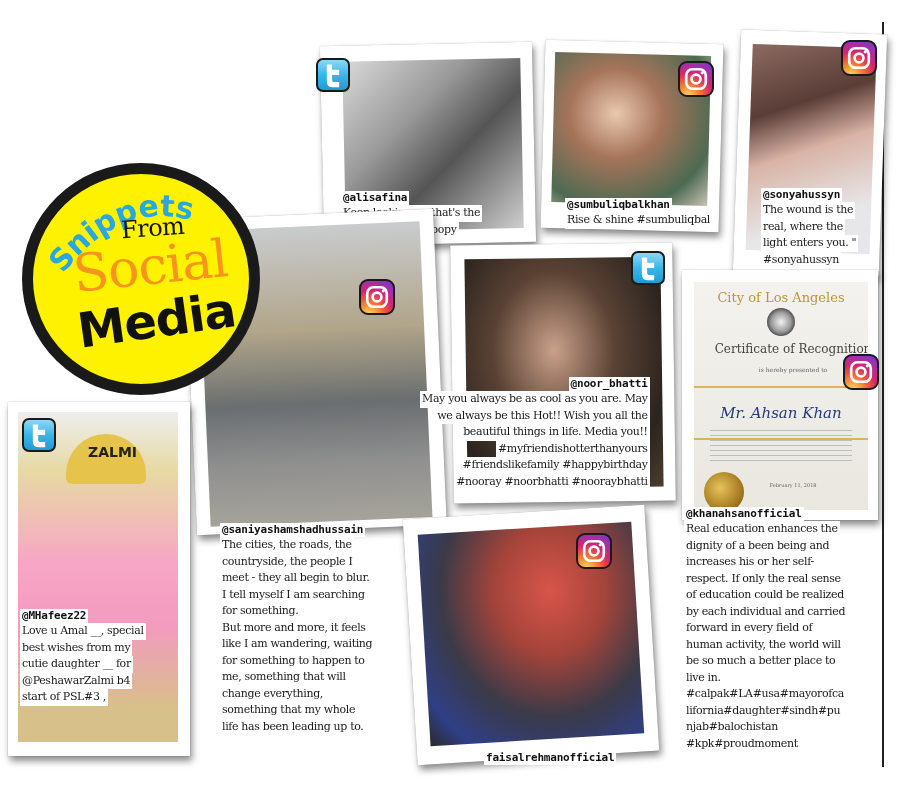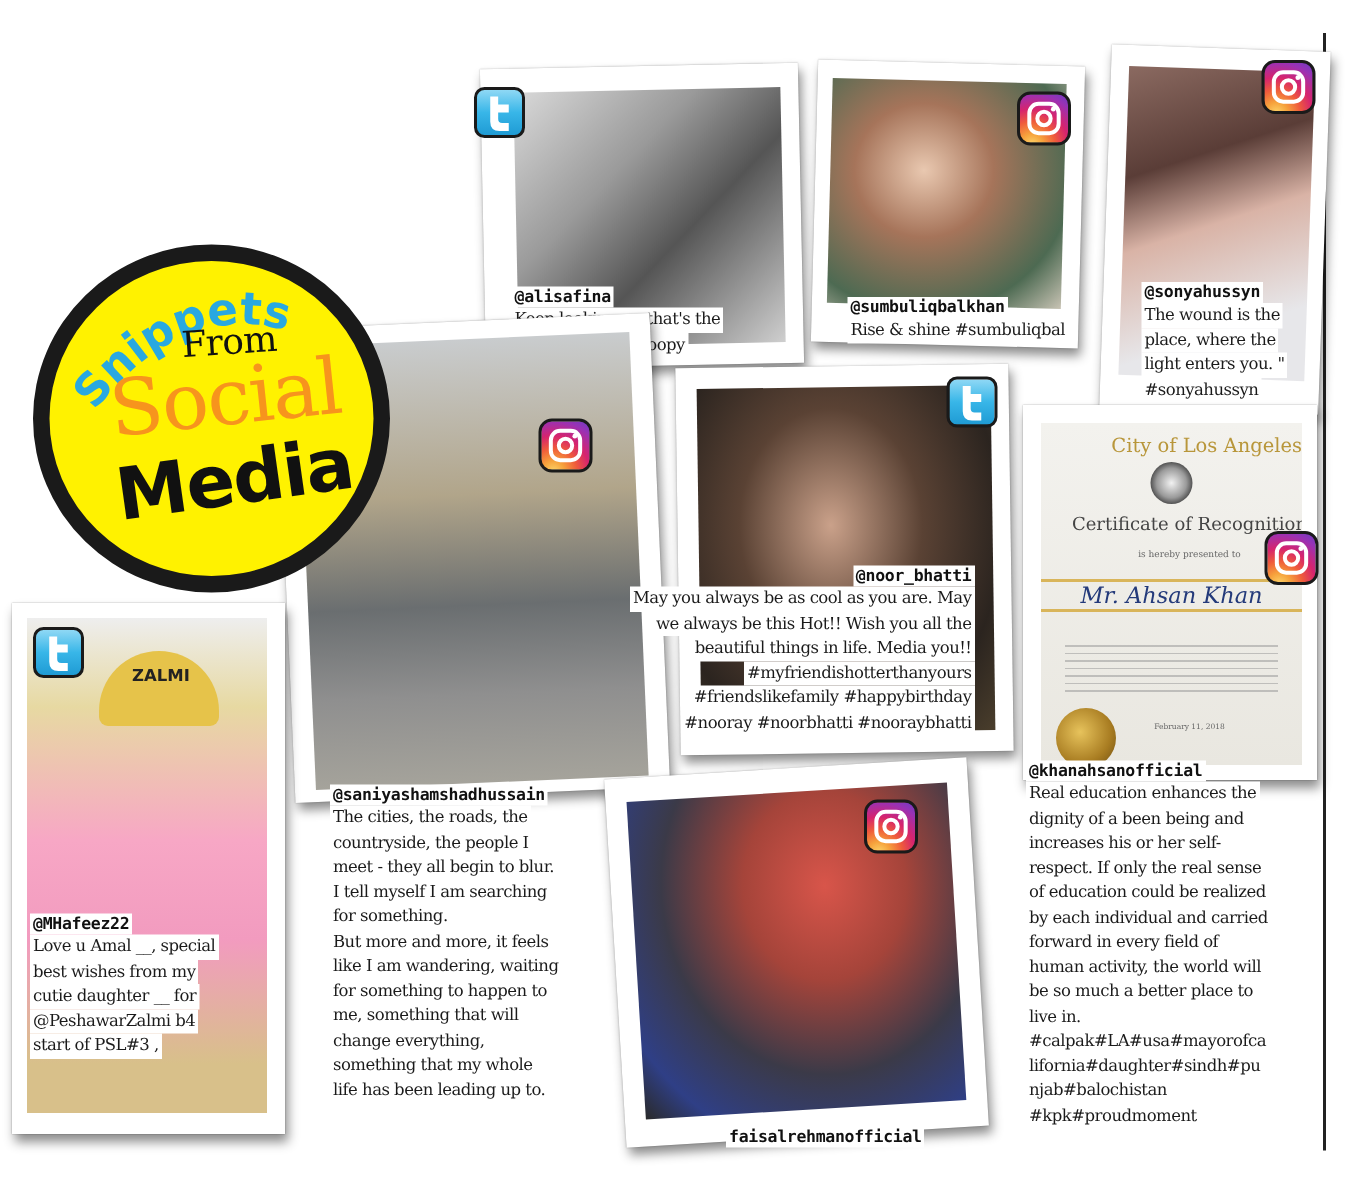--- a/index.html
+++ b/index.html
@@ -63,21 +63,21 @@
   
   .ph-alisafina { background: linear-gradient(135deg, #d9d9d9 0%, #9a9a9a 35%, #555 60%, #cfcfcf 100%); }
   .ph-sumbul { background: radial-gradient(ellipse at 40% 40%, #e9c8b0 0%, #a6745a 35%, #4d6a52 75%, #c8c3b4 100%); }
   .ph-sonya { background: linear-gradient(160deg, #8b6a61 0%, #5a3d37 30%, #d9b3a6 50%, #e7e7ea 80%); }
   .ph-saniya { background: linear-gradient(180deg, #c9ccce 0%, #b1a58a 35%, #6a6e70 60%, #8f8f8f 80%, #a5a39b 100%); }
   .ph-noor { background: radial-gradient(ellipse at 45% 40%, #caa18a 0%, #5a4234 40%, #2b241f 75%, #4a3e2c 100%); }
   .ph-cert { background: linear-gradient(180deg, #f3f2ee 0%, #e9e7e0 100%); }
   .ph-faisal { background: radial-gradient(ellipse at 60% 30%, #d8554a 0%, #a5443a 30%, #3b3a48 60%, #2f3f86 85%, #2a2a2a 100%); }
   .ph-hafeez { background: linear-gradient(180deg, #eeeeee 0%, #e7d9a2 18%, #f7a7c5 45%, #f29bbf 65%, #d8c08a 90%); }
 
-  .cert-title { position: absolute; left: 0; width: 100%; text-align: right; font-family: "DejaVu Serif", serif; color: #b8963a; }
+  .cert-title { position: absolute; left: 0; width: 100%; text-align: center; font-family: "DejaVu Serif", serif; color: #b8963a; }
   .cert-text { position: absolute; left: 12px; width: 100%; text-align: center; font-family: "DejaVu Serif", serif; color: #333; }
   .cert-name { position: absolute; left: 0; width: 100%; text-align: center; font-family: "DejaVu Serif", serif; font-style: italic; color: #243a7a; }
   .cert-seal { position: absolute; border-radius: 50%; background: radial-gradient(circle, #f2f2f2 0%, #9a9a9a 50%, #555 70%, #c9c9c9 100%); }
   .cert-gold { position: absolute; border-radius: 50%; background: radial-gradient(circle at 40% 40%, #e7c35c 0%, #a97d22 60%, #6a4a10 100%); }
   .cert-lines { position: absolute; background: repeating-linear-gradient(180deg, #9a9a9a 0px, #9a9a9a 1px, transparent 1px, transparent 5px); opacity: .55; }
 </style>
 </head>
 <body>
 
 <div class="vrule"></div>
@@ -117,21 +117,21 @@
 <div class="ig-icon" style="left:841px; top:40px;">
   <svg viewBox="0 0 36 36">
       <rect x="7" y="7" width="22" height="22" rx="7" fill="none" stroke="#fff" stroke-width="3"></rect>
       <circle cx="18" cy="18" r="5" fill="none" stroke="#fff" stroke-width="3"></circle>
       <circle cx="25" cy="11" r="1.8" fill="#fff"></circle>
     </svg>
 </div>
 <div class="cap-block" style="left:761px; top:183px;">
   <div><span class="handle">@sonyahussyn</span></div>
   <div class="cap"><span class="cap-line">The wound is the</span></div>
-  <div class="cap"><span class="cap-line">place, where the</span></div>
+  <div class="cap"><span class="cap-line">real, where the</span></div>
   <div class="cap"><span class="cap-line">light enters you. "</span></div>
   <div class="cap"><span class="cap-line">#sonyahussyn</span></div>
 </div>
 
 <div class="card" style="left:190px; top:214px; width:250px; height:316px; transform:rotate(-2.5deg);">
   <div class="photo ph-saniya" style="left:14px; top:12px; width:222px; height:296px;"></div>
 </div>
 <div class="ig-icon" style="left:359px; top:279px;">
   <svg viewBox="0 0 36 36">
       <rect x="7" y="7" width="22" height="22" rx="7" fill="none" stroke="#fff" stroke-width="3"></rect>
@@ -172,21 +172,21 @@
   <div class="cap"><span class="cap-line">#friendslikefamily #happybirthday</span></div>
   <div class="cap"><span class="cap-line">#nooray #noorbhatti #nooraybhatti</span></div>
 </div>
 
 <div class="card" style="left:682px; top:270px; width:196px; height:250px;">
   <div class="photo ph-cert" style="left:12px; top:12px; width:174px; height:228px;">
     <div class="cert-title" style="top:8px; font-size:13px;">City of Los Angeles</div>
     <div class="cert-seal" style="left:73px; top:26px; width:28px; height:28px;"></div>
     <div class="cert-text" style="top:60px; font-size:12px; color:#444;">Certificate of Recognition</div>
     <div class="cert-text" style="top:84px; font-size:6px; color:#666;">is hereby presented to</div>
-    <div class="cert-name" style="top:104px; font-size:15px; border-top:2px solid #d9b55a; border-bottom:2px solid #d9b55a; padding:0 0;">Mr. Ahsan Khan</div>
+    <div class="cert-name" style="top:104px; font-size:15px; border-top:2px solid #d9b55a; border-bottom:2px solid #d9b55a; padding:16px 0;">Mr. Ahsan Khan</div>
     <div class="cert-lines" style="left:16px; top:148px; width:142px; height:34px;"></div>
     <div class="cert-text" style="top:200px; font-size:5px; color:#666;">February 11, 2018</div>
     <div class="cert-gold" style="left:10px; top:190px; width:40px; height:40px;"></div>
   </div>
 </div>
 <div class="ig-icon" style="left:843px; top:354px;">
   <svg viewBox="0 0 36 36">
       <rect x="7" y="7" width="22" height="22" rx="7" fill="none" stroke="#fff" stroke-width="3"></rect>
       <circle cx="18" cy="18" r="5" fill="none" stroke="#fff" stroke-width="3"></circle>
       <circle cx="25" cy="11" r="1.8" fill="#fff"></circle>
@@ -220,21 +220,21 @@
       <circle cx="25" cy="11" r="1.8" fill="#fff"></circle>
     </svg>
 </div>
 <div class="cap-block" style="left:484px; top:722px;margin-top:24px;">
   <div><span class="handle">faisalrehmanofficial</span></div>
 </div>
 
 <div class="card" style="left:8px; top:402px; width:182px; height:354px;">
   <div class="photo ph-hafeez" style="left:10px; top:10px; width:160px; height:330px;">
     <div style="position:absolute; left:48px; top:22px; width:80px; height:50px; border-radius:40px 40px 6px 6px; background:#e6c34a;">
-      <span style="position:absolute; left:22px; top:10px; font-family:'DejaVu Sans',sans-serif; font-weight:bold; font-size:11px; color:#222;">ZALMI</span>
+      <span style="position:absolute; left:22px; top:10px; font-family:'DejaVu Sans',sans-serif; font-weight:bold; font-size:14px; color:#222;">ZALMI</span>
     </div>
   </div>
 </div>
 <div class="tw-icon" style="left:22px; top:418px;">
   <svg viewBox="0 0 34 34">
       <path d="M10 5 h6 v6 h8 v6 h-8 v5 q0 3 3 3 h5 v6 h-7 q-7 0 -7 -7 z" fill="#fff"></path>
     </svg>
 </div>
 <div class="cap-block" style="left:20px; top:604px;">
   <div><span class="handle">@MHafeez22</span></div>

